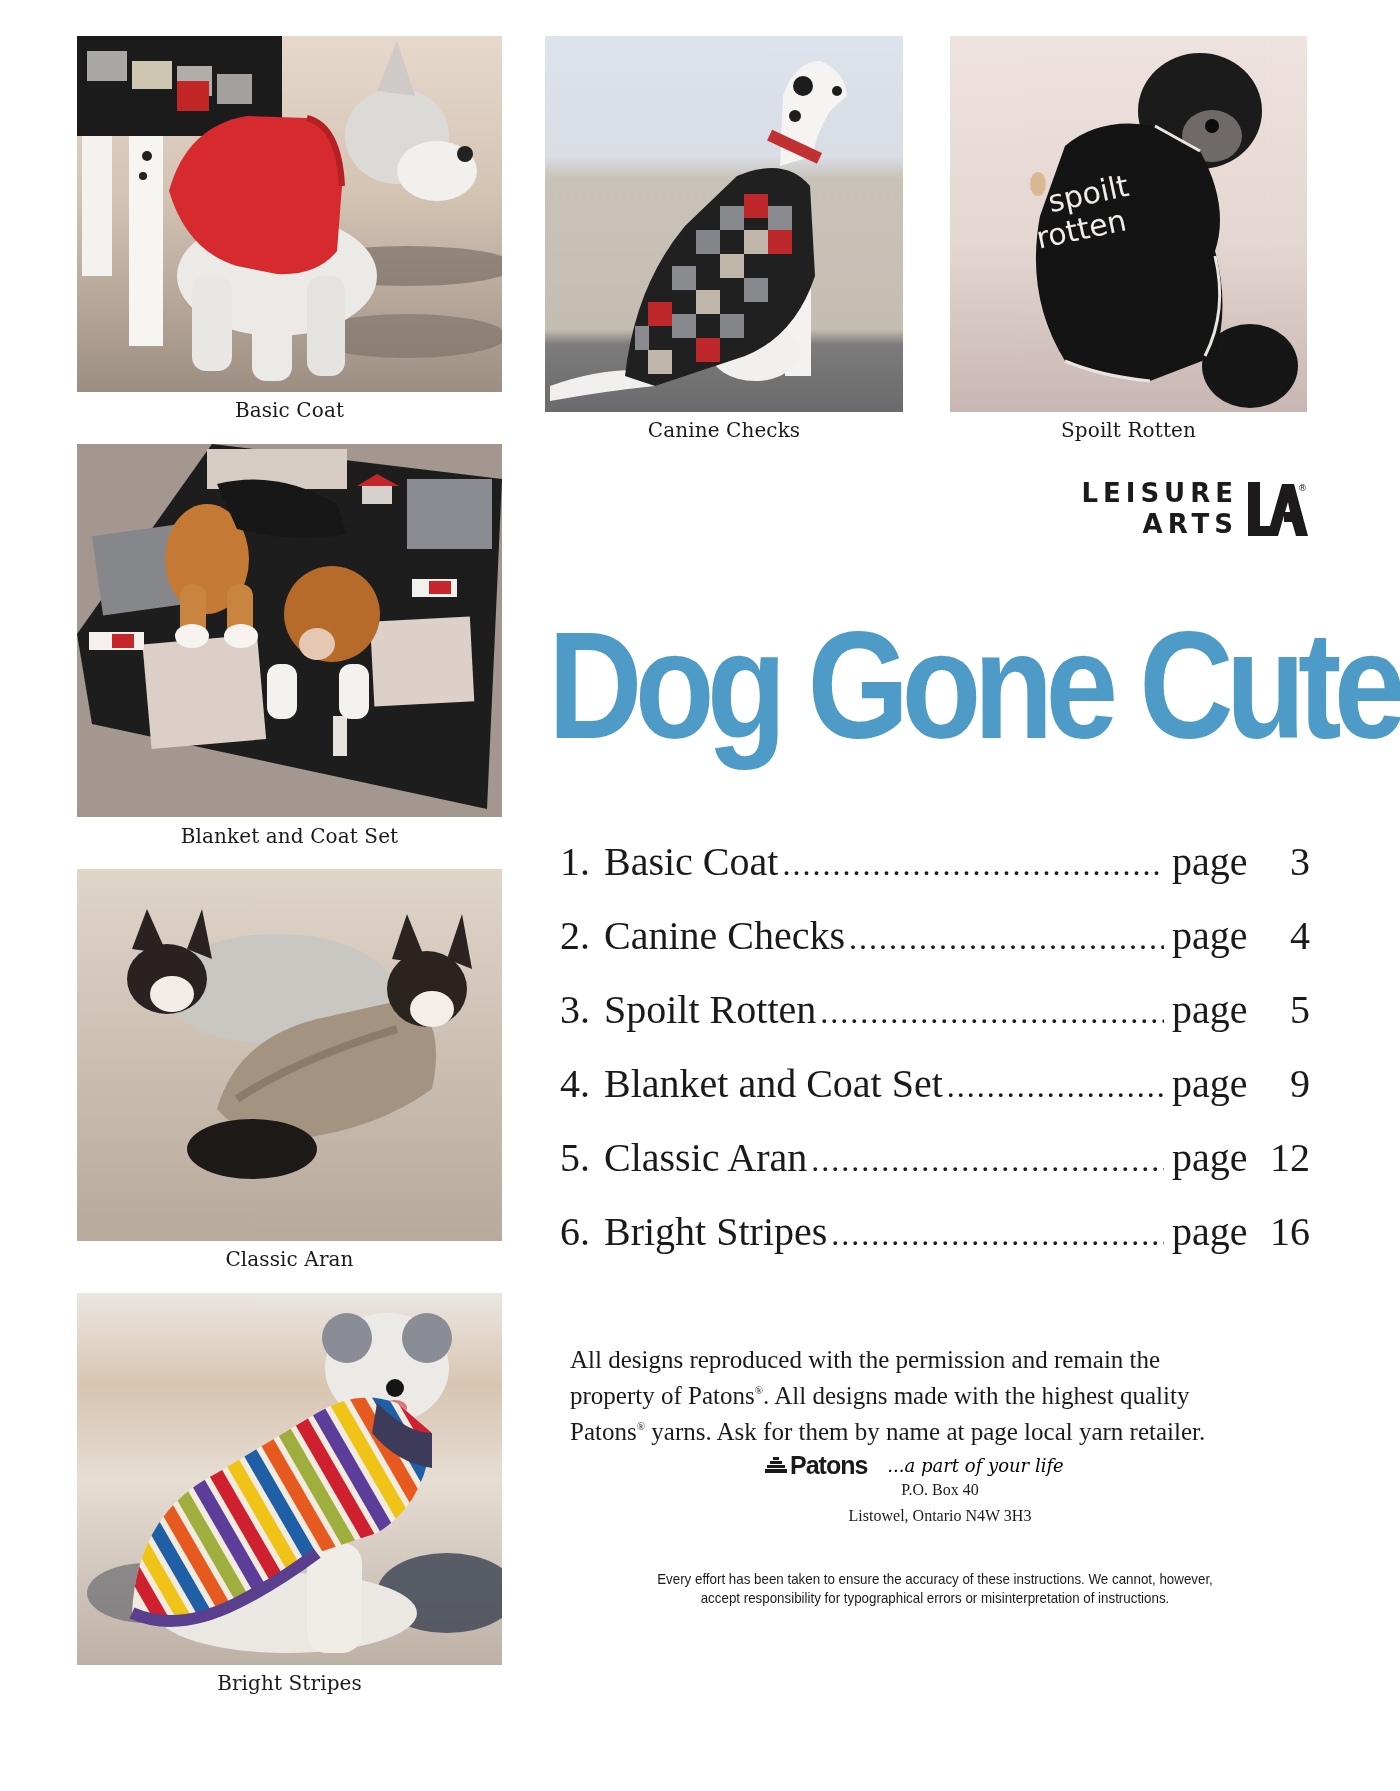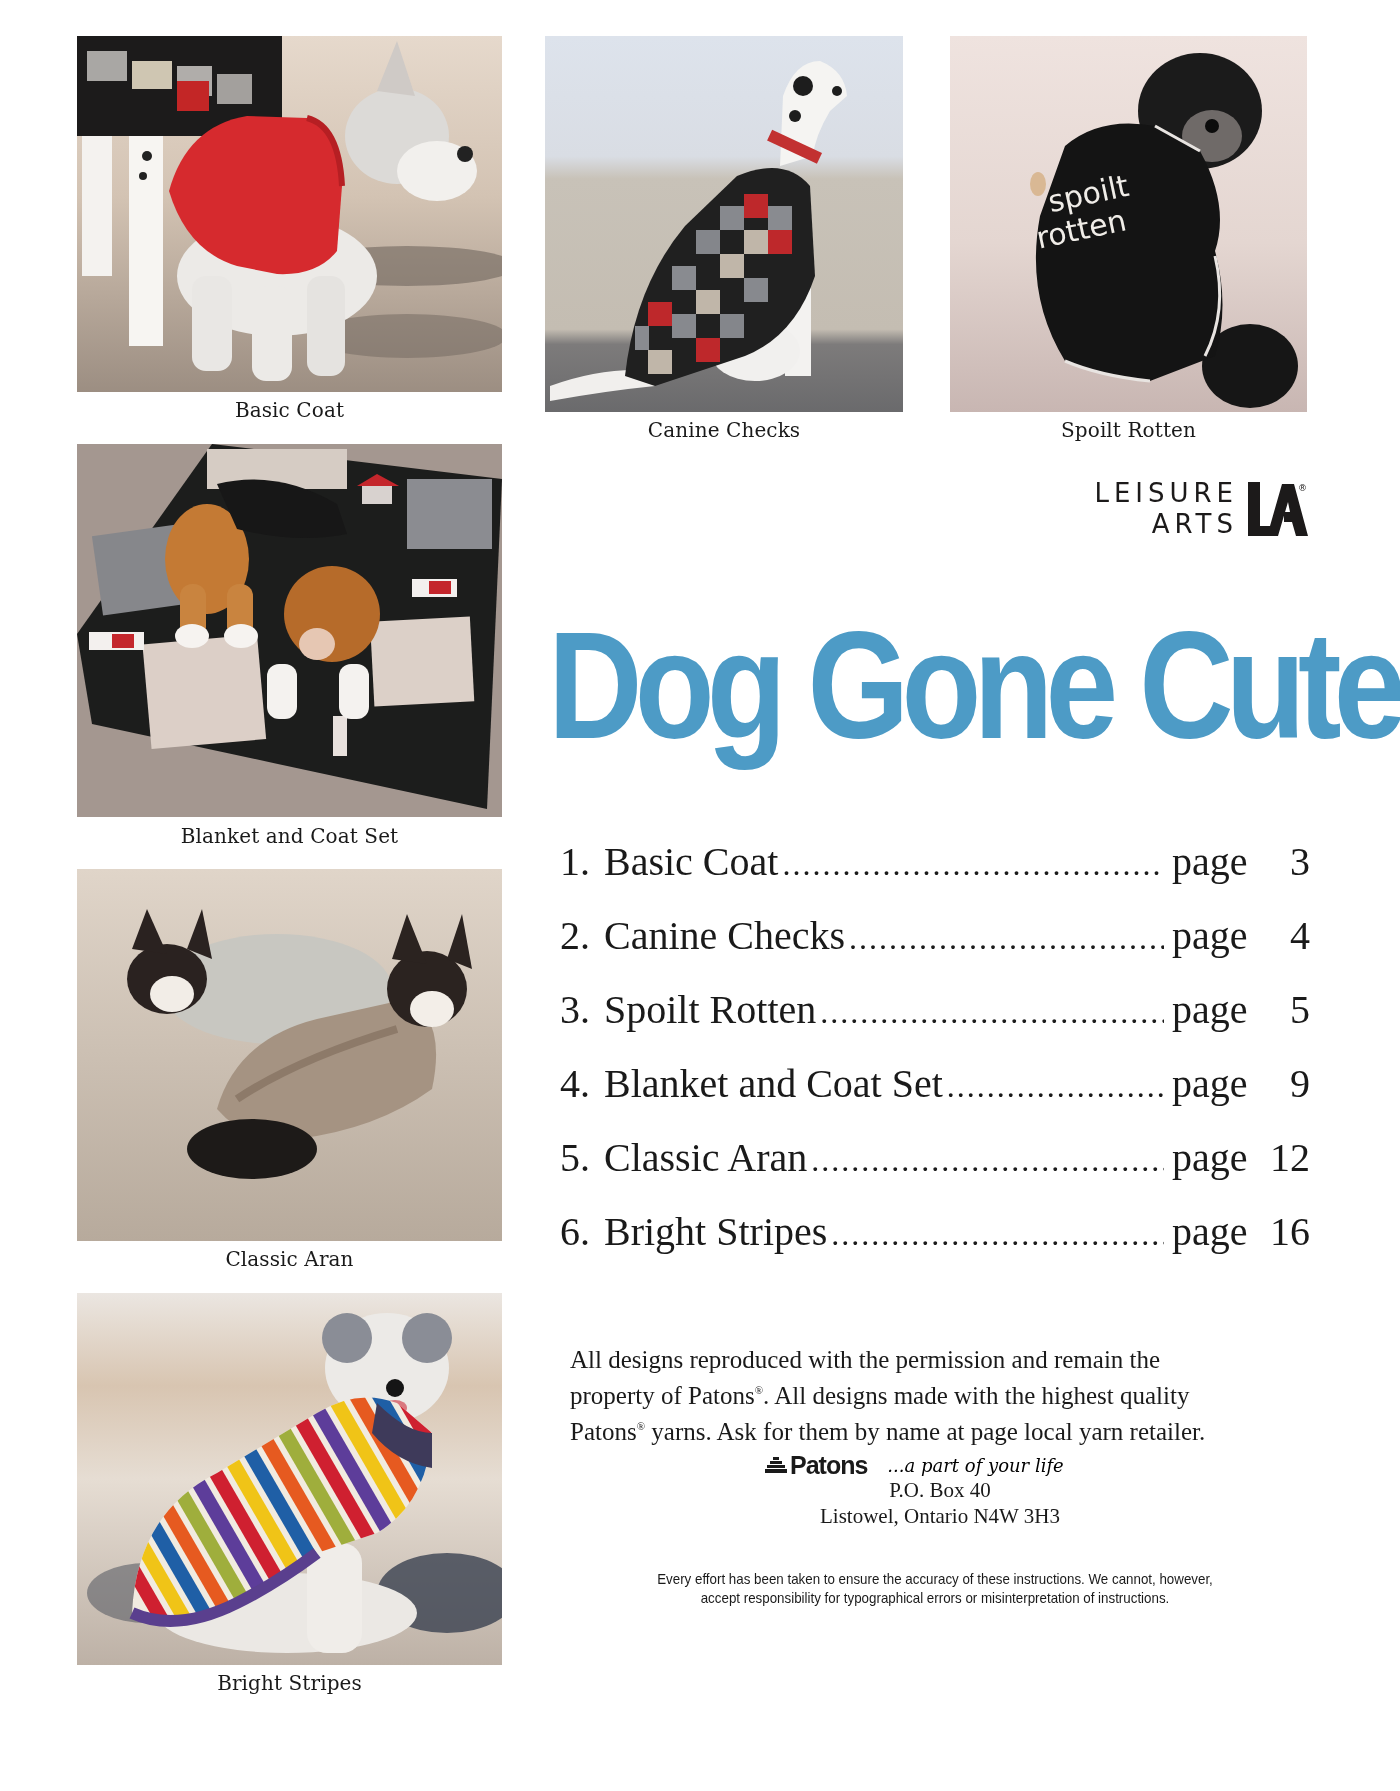--- a/index.html
+++ b/index.html
@@ -14,21 +14,21 @@
     .caption {
       position: absolute; text-align: center;
       font-family: "DejaVu Serif", serif; font-size: 20px; color: #1a1a1a;
       letter-spacing: 0.1px;
     }
 
     
     .la-logo { position: absolute; left: 1085px; top: 478px; width: 225px; height: 62px; }
     .la-words {
       position: absolute; right: 72px; top: 0; text-align: right;
-      font-family: "DejaVu Sans", sans-serif; font-weight: normal;
+      font-family: "DejaVu Sans", sans-serif; font-weight: bold;
       font-size: 26px; line-height: 31px; letter-spacing: 5px; color: #1c1a1a;
     }
     .la-mark { position: absolute; right: 0; top: 2px; width: 64px; height: 58px; }
 
     
     .title {
       position: absolute; left: 548px; top: 600px; width: 790px;
       font-family: "Liberation Sans", sans-serif; font-weight: bold;
       font-size: 152px; line-height: 170px; color: #4d9bc6;
       letter-spacing: -9px; transform: scaleX(0.86); transform-origin: left top;
@@ -67,21 +67,21 @@
     .patons-brand {
       font-family: "Liberation Sans", sans-serif; font-weight: bold; font-size: 25px;
       letter-spacing: -1px; color: #1a1a1a; display: flex; align-items: center;
     }
     .patons-tag {
       font-family: "DejaVu Serif", serif; font-style: italic; font-size: 18px;
       margin-left: 20px; color: #000000;
     }
     .address {
       position: absolute; left: 700px; top: 1477px; width: 480px; text-align: center;
-      font-family: "Liberation Serif", serif; font-size: 21px; line-height: 26px; color: #1a1a1a;
+      font-family: "Liberation Serif", serif; font-size: 16px; line-height: 26px; color: #1a1a1a;
     }
     .disclaimer {
       position: absolute; left: 590px; top: 1570px; width: 690px; text-align: center;
       font-family: "Liberation Sans", sans-serif; font-size: 14.5px; line-height: 19px; color: #1a1a1a;
       transform: scaleX(0.92); transform-origin: center top;
     }
   </style>
 </head>
 <body>
 

